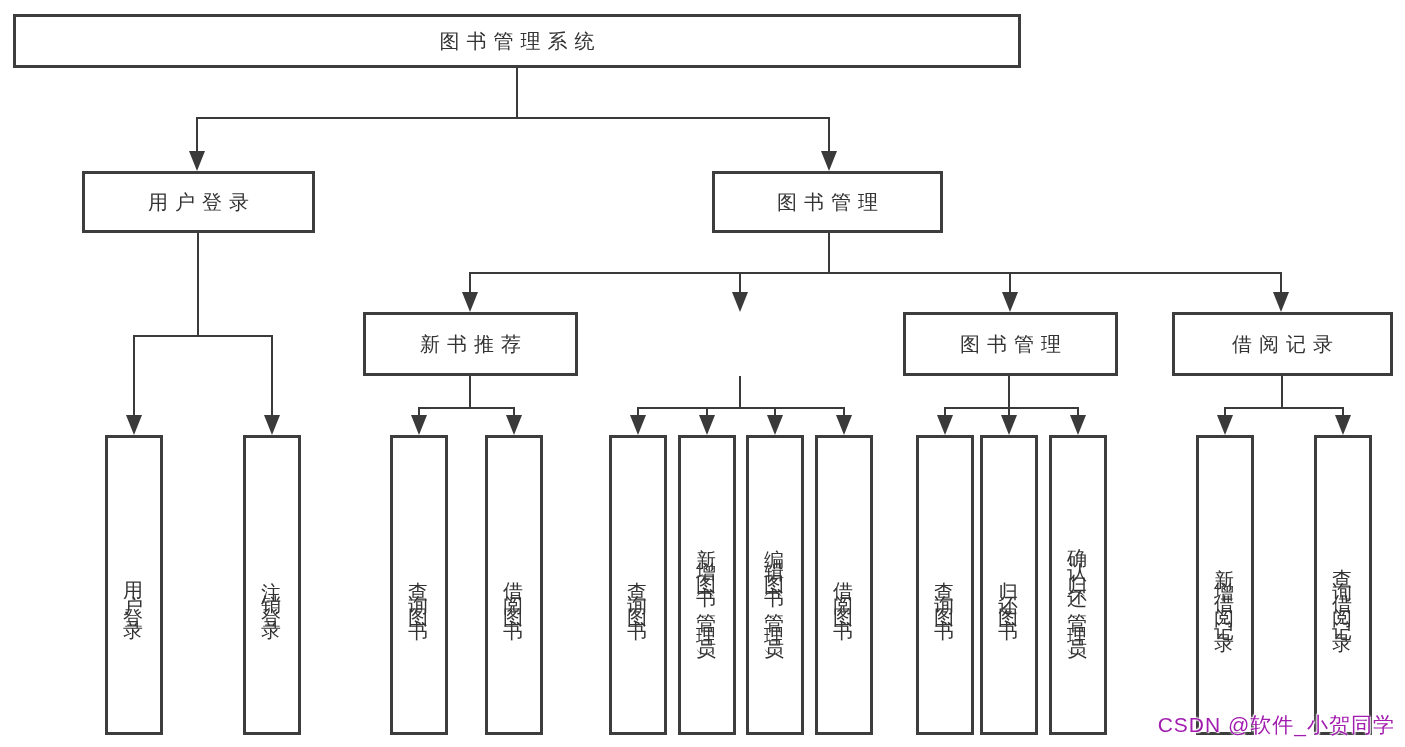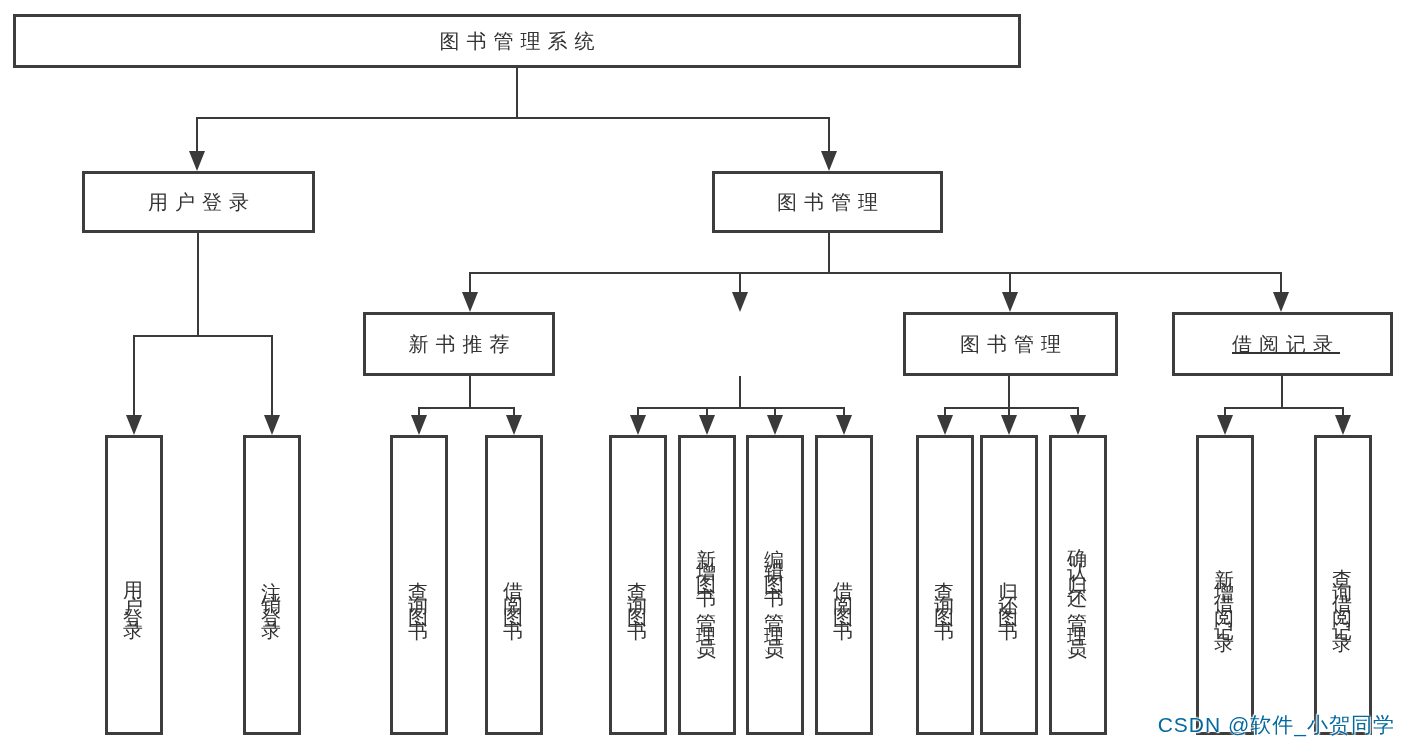--- a/index.html
+++ b/index.html
@@ -48,21 +48,21 @@
     border-left: 8px solid transparent;
     border-right: 8px solid transparent;
     border-top: 20px solid #3a3a3a;
   }
   .watermark {
     position: absolute;
     right: 10px;
     bottom: 8px;
     font-size: 21px;
     letter-spacing: 1px;
-    color: #0369a1;
+    color: #a21caf;
     text-shadow: 0 0 3px #ffffff, 1px 1px 1px #ffffff, -1px -1px 1px #ffffff;
     white-space: nowrap;
     z-index: 5;
   }
 </style>
 </head>
 <body>
 
 <div class="canvas">
 
@@ -95,27 +95,27 @@
   <div class="hline" style="left:469px; top:272px; width:813px;"></div>
   <div class="vline" style="left:469px; top:272px; height:23px;"></div>
   <div class="arrow" style="left:462px; top:292px;"></div>
   <div class="vline" style="left:739px; top:272px; height:23px;"></div>
   <div class="arrow" style="left:732px; top:292px;"></div>
   <div class="vline" style="left:1009px; top:272px; height:23px;"></div>
   <div class="arrow" style="left:1002px; top:292px;"></div>
   <div class="vline" style="left:1280px; top:272px; height:23px;"></div>
   <div class="arrow" style="left:1273px; top:292px;"></div>
 
-  <div class="box h" style="left:363px; top:312px; width:192px; height:64px;">
+  <div class="box h" style="left:363px; top:312px; width:215px; height:64px;">
     <span>新书推荐</span>
   </div>
   <div class="box h" style="left:903px; top:312px; width:215px; height:64px;">
     <span>图书管理</span>
   </div>
-  <div class="box h" style="left:1172px; top:312px; width:221px; height:64px;text-decoration:underline;">
+  <div class="box h" style="left:1172px; top:312px; width:221px; height:64px;">
     <span>借阅记录</span>
   </div>
 
   <div class="vline" style="left:469px; top:376px; height:33px;"></div>
   <div class="hline" style="left:418px; top:407px; width:97px;"></div>
   <div class="vline" style="left:418px; top:407px; height:10px;"></div>
   <div class="arrow" style="left:411px; top:415px;"></div>
   <div class="vline" style="left:513px; top:407px; height:10px;"></div>
   <div class="arrow" style="left:506px; top:415px;"></div>
 

